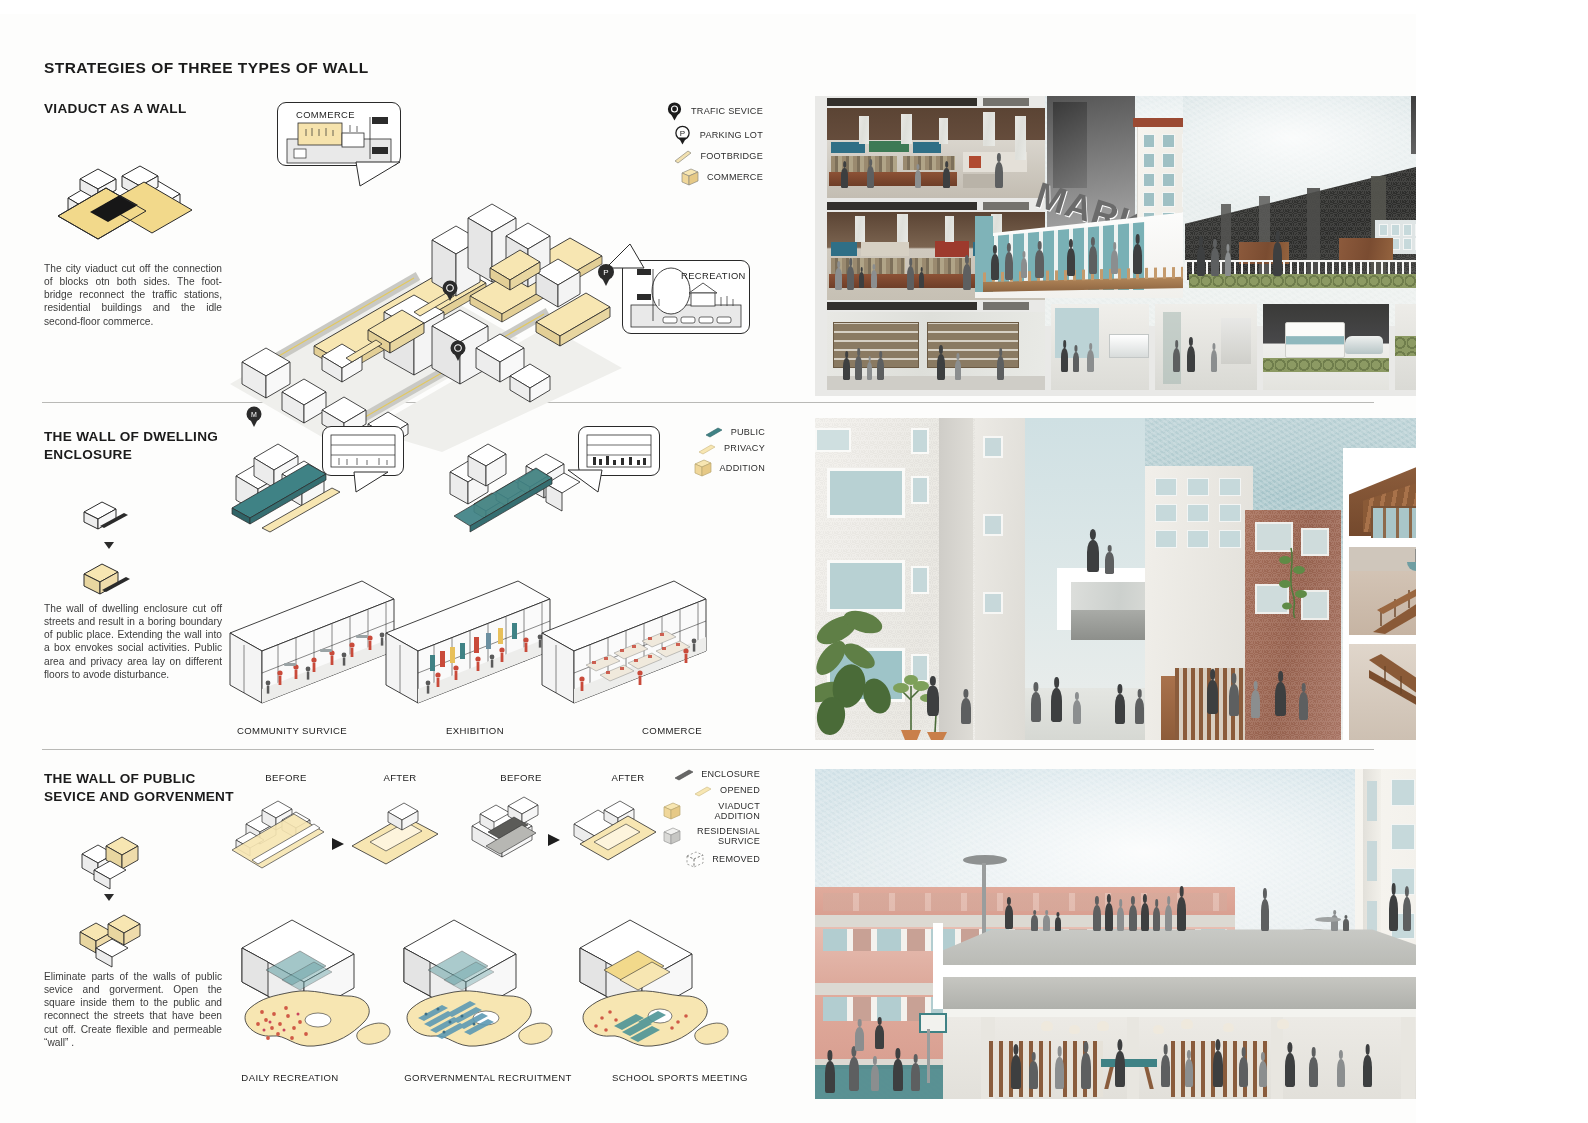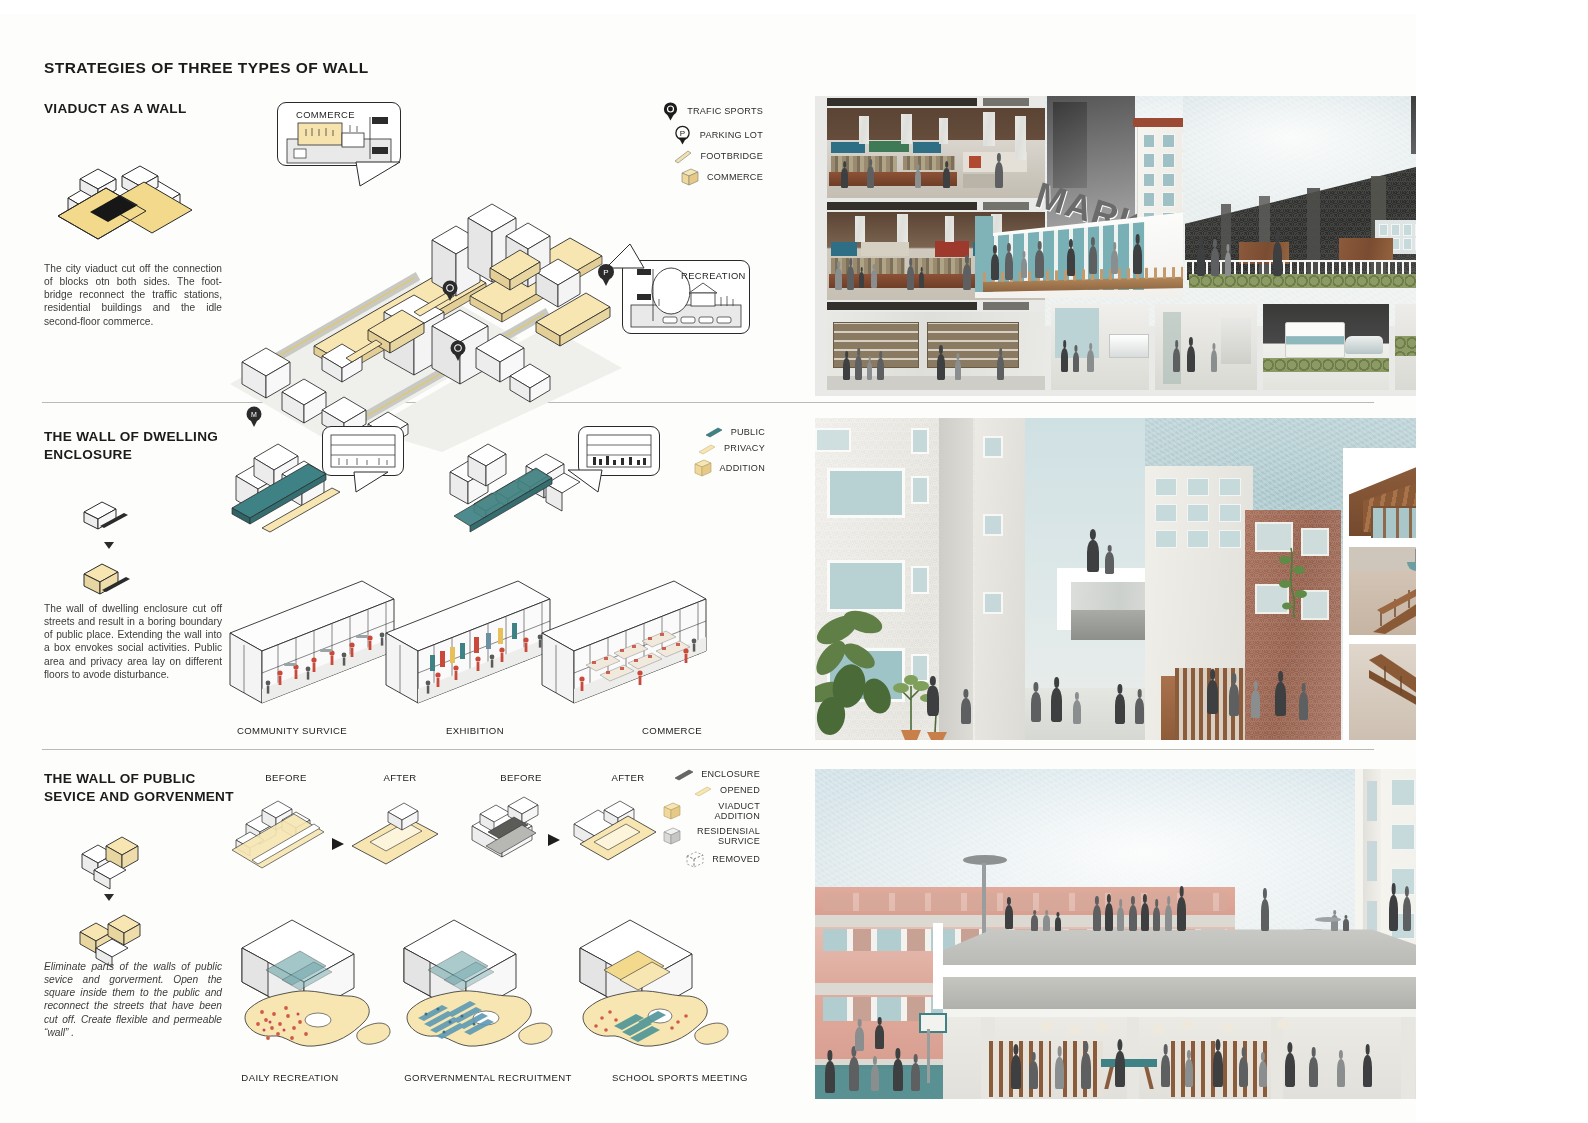--- a/index.html
+++ b/index.html
@@ -352,21 +352,21 @@
 
     <div class="legend" style="left:648px;top:10px;width:115px;">
       <div class="lrow">
         <span class="licon">
           <svg width="15" height="19" viewBox="0 0 15 19">
             <circle cx="7.5" cy="7" r="6.6" fill="#1c1c1c"></circle>
             <path d="M3.6 11.5 L7.5 18.5 L11.4 11.5 Z" fill="#1c1c1c"></path>
             <circle cx="7.5" cy="7" r="3" fill="none" stroke="#fff" stroke-width="1.2"></circle>
           </svg>
         </span>
-        <span class="ltext">TRAFIC SPORTS</span>
+        <span class="ltext">TRAFIC SEVICE</span>
       </div>
       <div class="lrow">
         <span class="licon">
           <svg width="15" height="19" viewBox="0 0 15 19">
             <circle cx="7.5" cy="7" r="6.6" fill="none" stroke="#1c1c1c" stroke-width="1.3"></circle>
             <path d="M3.6 11.5 L7.5 18.5 L11.4 11.5 Z" fill="#1c1c1c"></path>
             <text x="7.5" y="10" font-size="8" fill="#1c1c1c" text-anchor="middle" font-family="Liberation Sans, sans-serif">P</text>
           </svg>
         </span>
         <span class="ltext">PARKING LOT</span>
@@ -1210,21 +1210,21 @@
           <path d="M22 33 L38 24 L38 36 L22 45 Z" fill="#efdcab"></path>
           <path d="M34 16 L50 7 L66 16 L50 25 Z" fill="#f7e6b2"></path>
           <path d="M34 16 L34 28 L50 37 L50 25 Z" fill="#e8d6a0"></path>
           <path d="M50 25 L66 16 L66 28 L50 37 Z" fill="#efdcab"></path>
           <path d="M22 40 L38 31 L54 40 L38 49 Z" fill="#fff"></path>
           <path d="M22 40 L22 50 L38 59 L38 49 Z" fill="#ececec"></path>
         </g>
       </svg>
     </div>
 
-    <div class="txtcol sec-body" style="top:194px;font-style:italic;">Eliminate parts of the walls of public sevice and gorverment. Open the square inside them to the public and reconnect the streets that have been cut off. Create flexible and permeable “wall” .</div>
+    <div class="txtcol sec-body" style="top:204px;">Eliminate parts of the walls of public sevice and gorverment. Open the square inside them to the public and reconnect the streets that have been cut off. Create flexible and permeable “wall” .</div>
 
     <div class="cap c-center" style="left:286px;top:6px;">BEFORE</div>
     <div class="cap c-center" style="left:400px;top:6px;">AFTER</div>
     <div class="cap c-center" style="left:521px;top:6px;">BEFORE</div>
     <div class="cap c-center" style="left:628px;top:6px;">AFTER</div>
 
     <div class="axo" style="left:228px;top:22px;">
       <svg width="220" height="86" viewBox="0 0 220 86">
 
         <g stroke="#2b2b2b" stroke-width=".7" fill="#ffffff">

